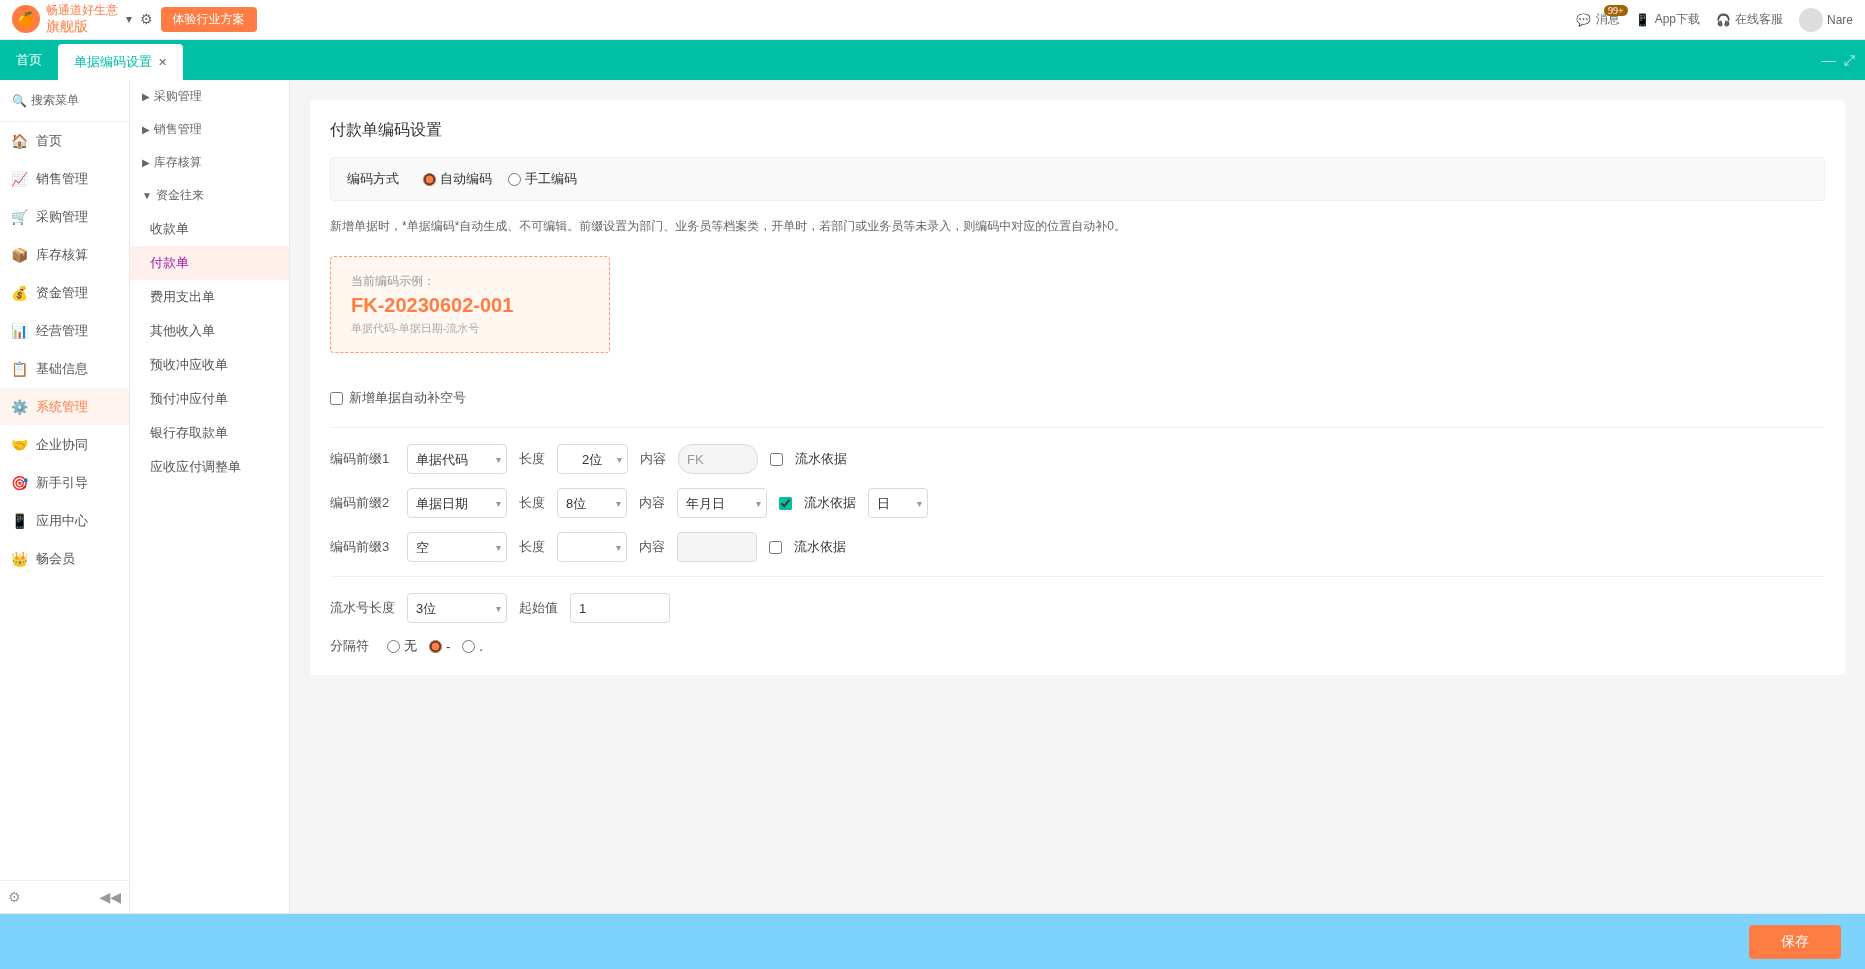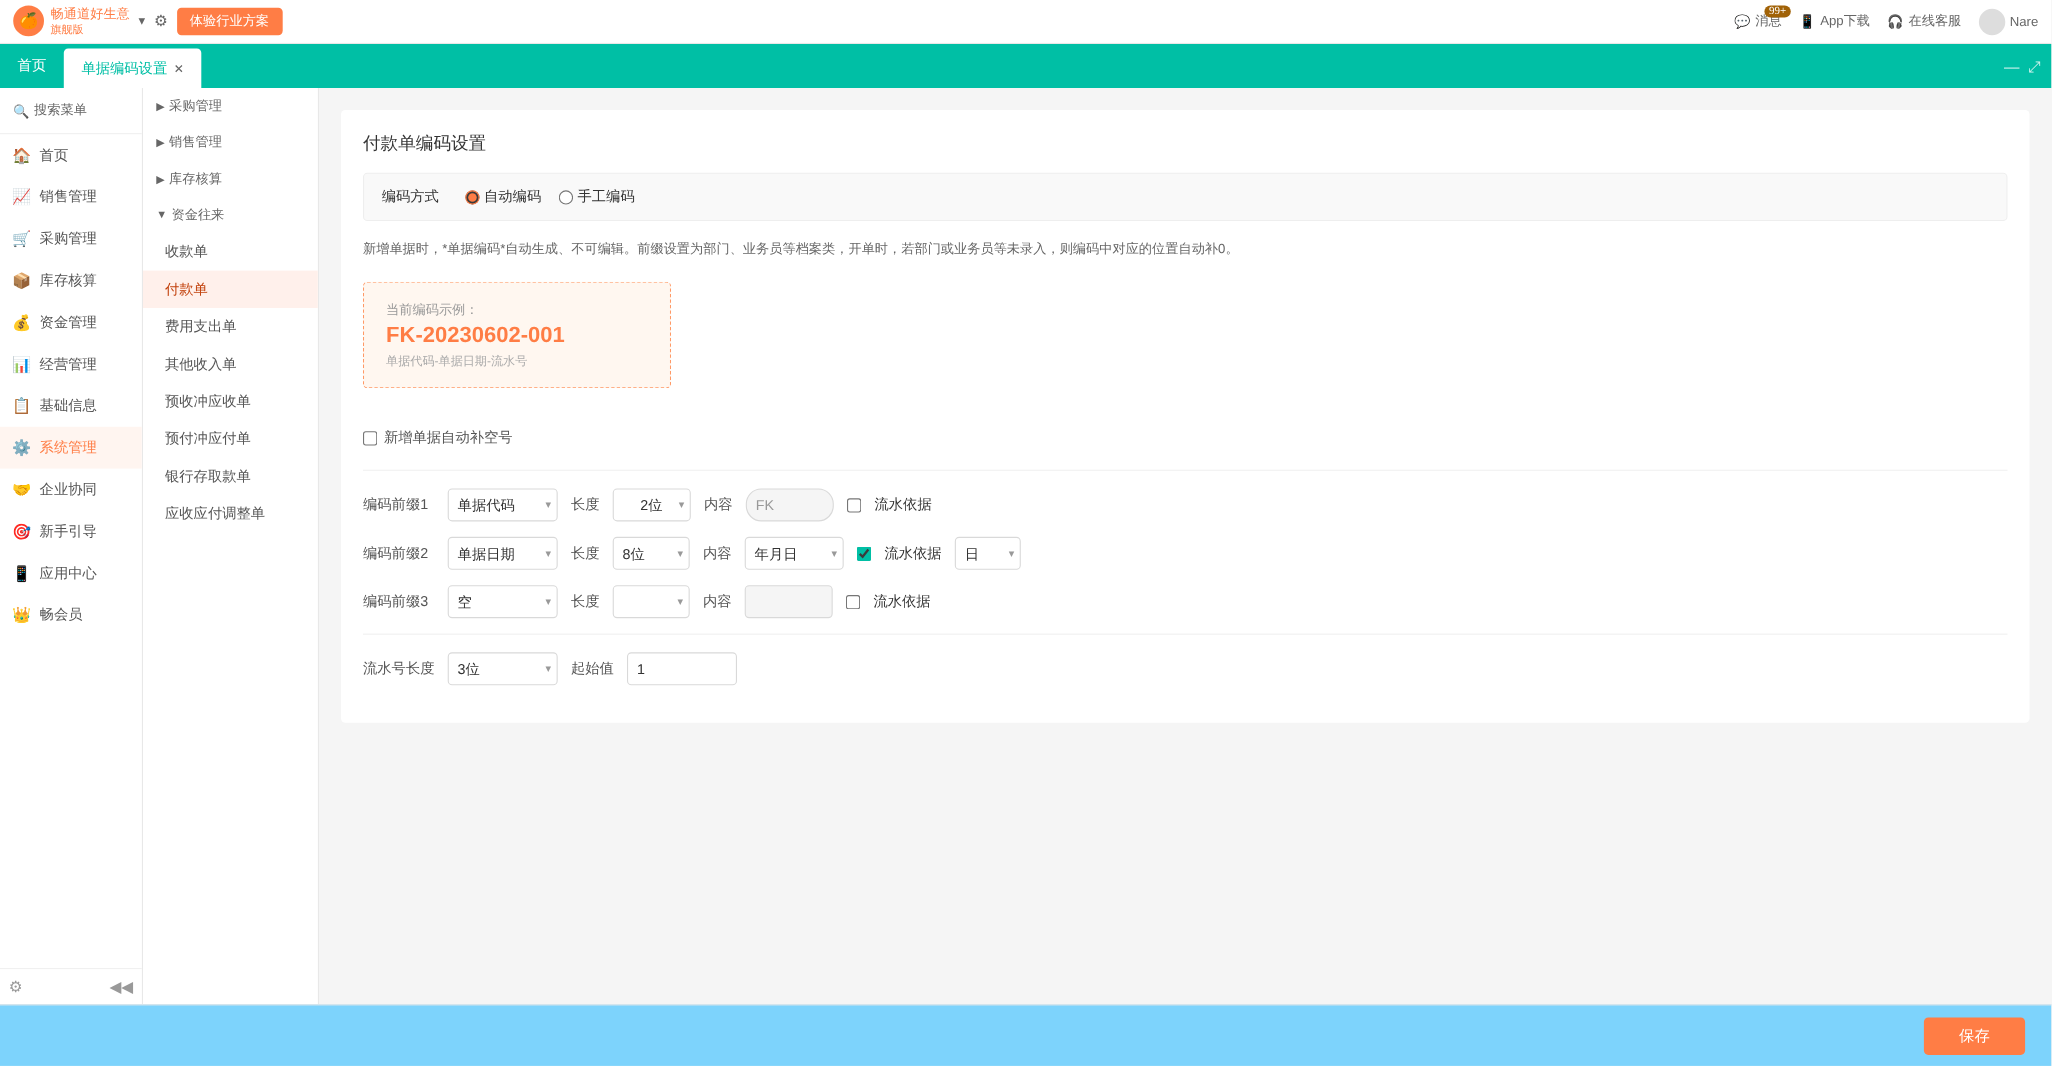--- a/index.html
+++ b/index.html
@@ -4,21 +4,21 @@
   <style>
     * { box-sizing: border-box; margin: 0; padding: 0; }
     body { font-family: 'Microsoft YaHei', Arial, sans-serif; font-size: 13px; background: #f5f5f5; color: #333; height: 969px; overflow: hidden; display: flex; flex-direction: column; }
 
     
     .top-bar { height: 40px; background: #fff; border-bottom: 1px solid #e8e8e8; display: flex; align-items: center; padding: 0 12px; justify-content: space-between; flex-shrink: 0; }
     .top-bar-left { display: flex; align-items: center; gap: 8px; }
     .top-bar-logo { display: flex; align-items: center; gap: 6px; }
     .logo-icon { width: 28px; height: 28px; background: #ff7d45; border-radius: 50%; display: flex; align-items: center; justify-content: center; color: white; font-size: 14px; }
     .logo-text { font-size: 12px; color: #ff7d45; line-height: 1.2; }
-    .logo-sub { font-size: 10px; color: #ff7d45; font-family: Liberation Serif, serif; }
+    .logo-sub { font-size: 14px; color: #ff7d45; font-family: Liberation Serif, serif; }
     .top-bar-controls { display: flex; align-items: center; gap: 8px; }
     .dropdown-btn { background: none; border: none; cursor: pointer; color: #666; font-size: 12px; display: flex; align-items: center; gap: 2px; }
     .gear-btn { background: none; border: none; cursor: pointer; color: #666; font-size: 14px; }
     .experience-btn { background: #ff7d45; color: white; border: none; border-radius: 4px; padding: 4px 12px; font-size: 12px; cursor: pointer; }
     .top-bar-right { display: flex; align-items: center; gap: 16px; }
     .top-right-item { display: flex; align-items: center; gap: 4px; font-size: 12px; color: #666; cursor: pointer; position: relative; }
     .badge { background: #a16207; color: white; font-size: 10px; border-radius: 8px; padding: 0 4px; min-width: 16px; text-align: center; position: absolute; top: -6px; right: -8px; font-family: Liberation Serif, serif; }
     .user-avatar { width: 24px; height: 24px; background: #ddd; border-radius: 50%; }
     .user-name { font-size: 12px; color: #666; }
 
@@ -43,21 +43,21 @@
     .nav-item.active { color: #ff7d45; background: #fff5f0; }
     .nav-item-icon { width: 16px; height: 16px; display: flex; align-items: center; justify-content: center; font-size: 14px; flex-shrink: 0; }
     .sidebar-bottom { padding: 8px; border-top: 1px solid #f0f0f0; display: flex; justify-content: space-between; }
     .sidebar-bottom-btn { background: none; border: none; cursor: pointer; color: #999; font-size: 14px; }
 
     
     .sub-sidebar { width: 160px; background: #fff; border-right: 1px solid #e8e8e8; overflow-y: auto; flex-shrink: 0; }
     .sub-nav-group { }
     .sub-nav-group-title { padding: 8px 12px; font-size: 12px; color: #666; cursor: pointer; display: flex; align-items: center; gap: 4px; }
     .sub-nav-item { padding: 8px 20px; font-size: 13px; color: #555; cursor: pointer; }
-    .sub-nav-item.active { background: #fff0eb; color: #c2410c; font-weight: 500; }
+    .sub-nav-item.active { background: #fff0eb; color: #a21caf; font-weight: 500; }
     .chevron { font-size: 10px; }
 
     
     .content-area { flex: 1; overflow-y: auto; background: #f5f5f5; padding: 20px; }
 
     
     .page-title { font-size: 16px; color: #333; font-weight: 500; margin-bottom: 16px; }
 
     
     .card { background: #fff; border-radius: 4px; padding: 20px; }
@@ -394,19 +394,36 @@
             <option selected="">3位</option>
             <option>4位</option>
             <option>5位</option>
           </select>
         </div>
         <span class="form-text">起始值</span>
         <input type="text" class="form-input" value="1" style="width: 100px;">
       </div>
 
       
+      <div class="separator-row">
+        <span class="separator-label">分隔符</span>
+        <div class="separator-options">
+          <label class="radio-item">
+            <input type="radio" class="radio-input" name="separator" style="">
+            <span>无</span>
+          </label>
+          <label class="radio-item">
+            <input type="radio" class="radio-input" name="separator" checked="" style="">
+            <span>-</span>
+          </label>
+          <label class="radio-item">
+            <input type="radio" class="radio-input" name="separator" style="">
+            <span>.</span>
+          </label>
+        </div>
+      </div>
     </div>
   </div>
 </div>
 
 <div class="bottom-bar">
   <button class="save-btn">保存</button>
 </div>
 
 </body></html>

